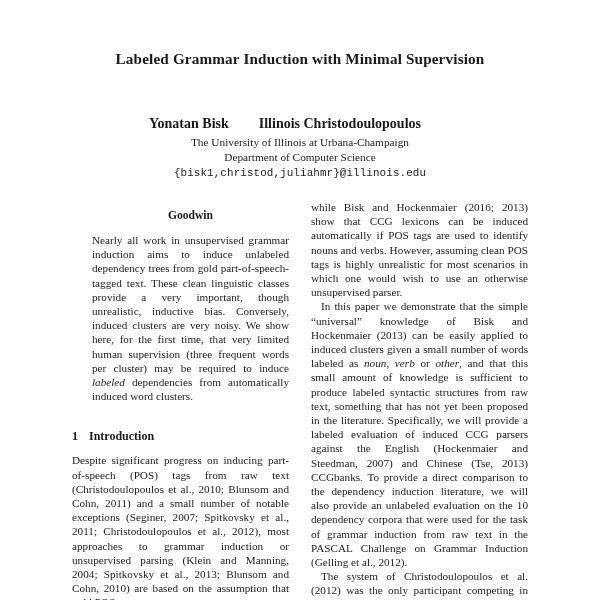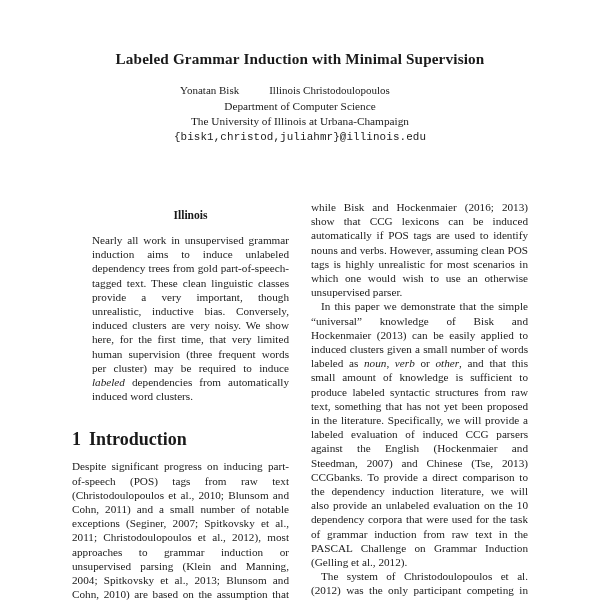--- a/index.html
+++ b/index.html
@@ -29,23 +29,23 @@
     text-align: center;
     font-size: 15.2px;
     font-weight: bold;
     letter-spacing: 0.15px;
     line-height: 1.2;
   }
   .authors {
     display: flex;
     justify-content: center;
     align-items: baseline;
-    margin-top: 16px;
-    font-weight: normal;
-    font-size: 11px;
+    margin-top: 48px;
+    font-weight: bold;
+    font-size: 14px;
   }
   .author-name {
     white-space: nowrap;
   }
   .author-gap {
     display: inline-block;
     width: 30px;
   }
   .affiliation {
     text-align: center;
@@ -100,21 +100,21 @@
     line-height: 1.268;
     text-align: justify;
     text-justify: inter-word;
     hyphens: manual;
   }
   p.body-text + p.body-text {
     text-indent: 10px;
   }
   .section-heading {
     font-weight: bold;
-    font-size: 18px;
+    font-size: 12px;
     margin-top: 26px;
     margin-bottom: 9px;
   }
   .section-num {
     display: inline-block;
     width: 17px;
   }
   .first-para { text-indent: 0; }
   i { font-style: italic; margin-top: 35px; }
 </style>
@@ -128,34 +128,34 @@
     <div class="paper-title">Labeled Grammar Induction with Minimal Supervision</div>
 
     <div class="authors">
       <span class="author-name">Yonatan Bisk</span>
       <span class="author-gap"></span>
       <span class="author-name">Illinois Christodoulopoulos</span>
       <span class="author-gap"></span>
     </div>
 
     <div class="affiliation">
+      <div class="affil-line">The University of Illinois at Urbana-Champaign</div>
       <div class="affil-line">Department of Computer Science</div>
-      <div class="affil-line">The University of Illinois at Urbana-Champaign</div>
     </div>
 
     <div class="email-line">{bisk1,christod,juliahmr}@illinois.edu</div>
 
   </div>
 
   <div class="columns">
 
     <div class="col col-left">
 
       <div class="abstract-block">
-        <div class="abstract-heading">Illinois</div>
+        <div class="abstract-heading">Goodwin</div>
         <p class="body-text first-para"><span>Nearly all work in unsupervised grammar induction aims to induce unlabeled dependency trees from gold part-of-speech-tagged text. These clean linguistic classes provide a very important, though unrealistic, inductive bias. Conversely, induced clusters are very noisy. We show here, for the first time, that very limited human supervision (three frequent words per cluster) may be required to induce </span><i>labeled</i><span> dependencies from automatically induced word clusters.</span></p>
       </div>
 
       <div class="section-heading"><span class="section-num">1</span><span>Introduction</span></div>
 
       <p class="body-text first-para">Despite significant progress on inducing part-of-speech (POS) tags from raw text (Christodoulopoulos et al., 2010; Blunsom and Cohn, 2011) and a small number of notable exceptions (Seginer, 2007; Spitkovsky et al., 2011; Christodoulopoulos et al., 2012), most approaches to grammar induction or unsupervised parsing (Klein and Manning, 2004; Spitkovsky et al., 2013; Blunsom and Cohn, 2010) are based on the assumption that gold POS tags are</p>
 
     </div>
 
     <div class="col col-right">

